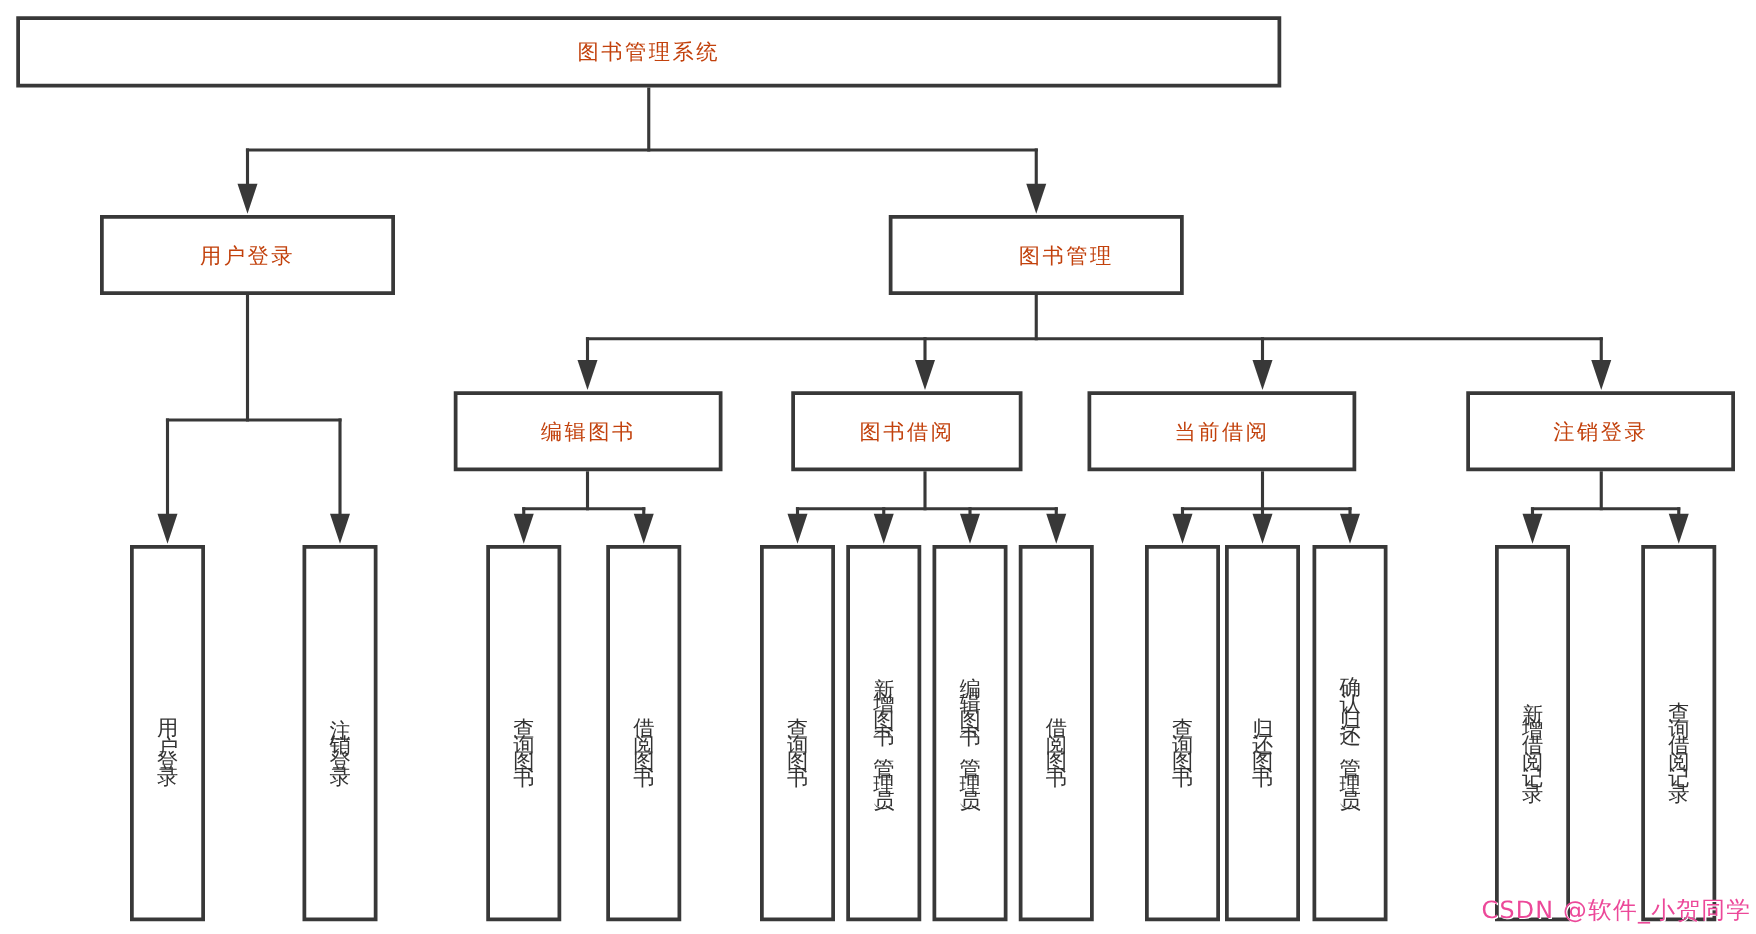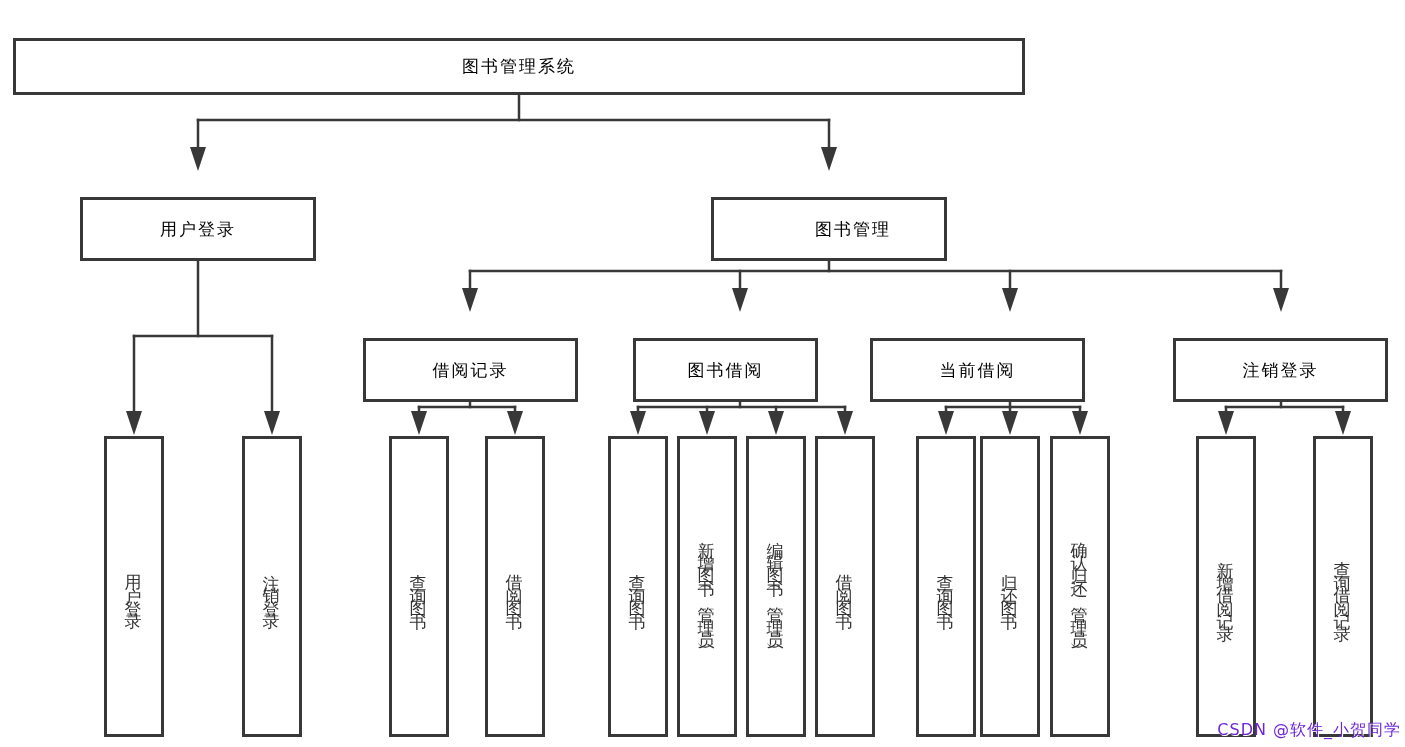--- a/index.html
+++ b/index.html
@@ -6,32 +6,32 @@
   .canvas {
     position:relative; width:1405px; height:747px; background:#ffffff;
     font-family:"DejaVu Sans","Liberation Sans",sans-serif; overflow:hidden;
   }
   svg.connectors { position:absolute; left:0; top:0; z-index:1; }
   svg.connectors path.ln { stroke:#383838; stroke-width:2.5; fill:none; stroke-linecap:square; }
   svg.connectors path.ah { fill:#383838; stroke:none; }
   .hbox {
     position:absolute; box-sizing:border-box; border:3px solid #383838; background:#ffffff;
     display:flex; align-items:center; justify-content:center;
-    font-size:17px; color:#000000; letter-spacing:2px; z-index:2;margin-top:25px;
+    font-size:17px; color:#c2410c; letter-spacing:2px; z-index:2;
   }
   .vbox {
     position:absolute; box-sizing:border-box; border:3px solid #383838; background:#ffffff;
     display:flex; align-items:center; justify-content:center;
     writing-mode:vertical-rl; text-orientation:mixed;
     font-size:17px; color:#333333; letter-spacing:13px; z-index:2;
   }
   .vbox span, .hbox span { display:block; }
   .watermark {
     position:absolute; right:4px; bottom:6px; z-index:5;
-    font-size:16px; color:#6d28d9; letter-spacing:1px;
+    font-size:19px; color:#ec4899; letter-spacing:1px;
     text-shadow:1px 1px 0 #ffffff;
     margin-top:13px;
   }
 </style>
 </head>
 <body>
 
 <div class="canvas">
 
   <svg class="connectors" width="1405" height="747" viewBox="0 0 1405 747">
@@ -108,21 +108,21 @@
   </div>
 
   <div class="hbox" style="left:80px; top:172px; width:236px; height:64px;">
     <span>用户登录</span>
   </div>
   <div class="hbox" style="left:711px; top:172px; width:236px; height:64px;padding-left:48px;">
     <span>图书管理</span>
   </div>
 
   <div class="hbox" style="left:363px; top:313px; width:215px; height:64px;">
-    <span>借阅记录</span>
+    <span>编辑图书</span>
   </div>
   <div class="hbox" style="left:633px; top:313px; width:185px; height:64px;">
     <span>图书借阅</span>
   </div>
   <div class="hbox" style="left:870px; top:313px; width:215px; height:64px;">
     <span>当前借阅</span>
   </div>
   <div class="hbox" style="left:1173px; top:313px; width:215px; height:64px;">
     <span>注销登录</span>
   </div>

